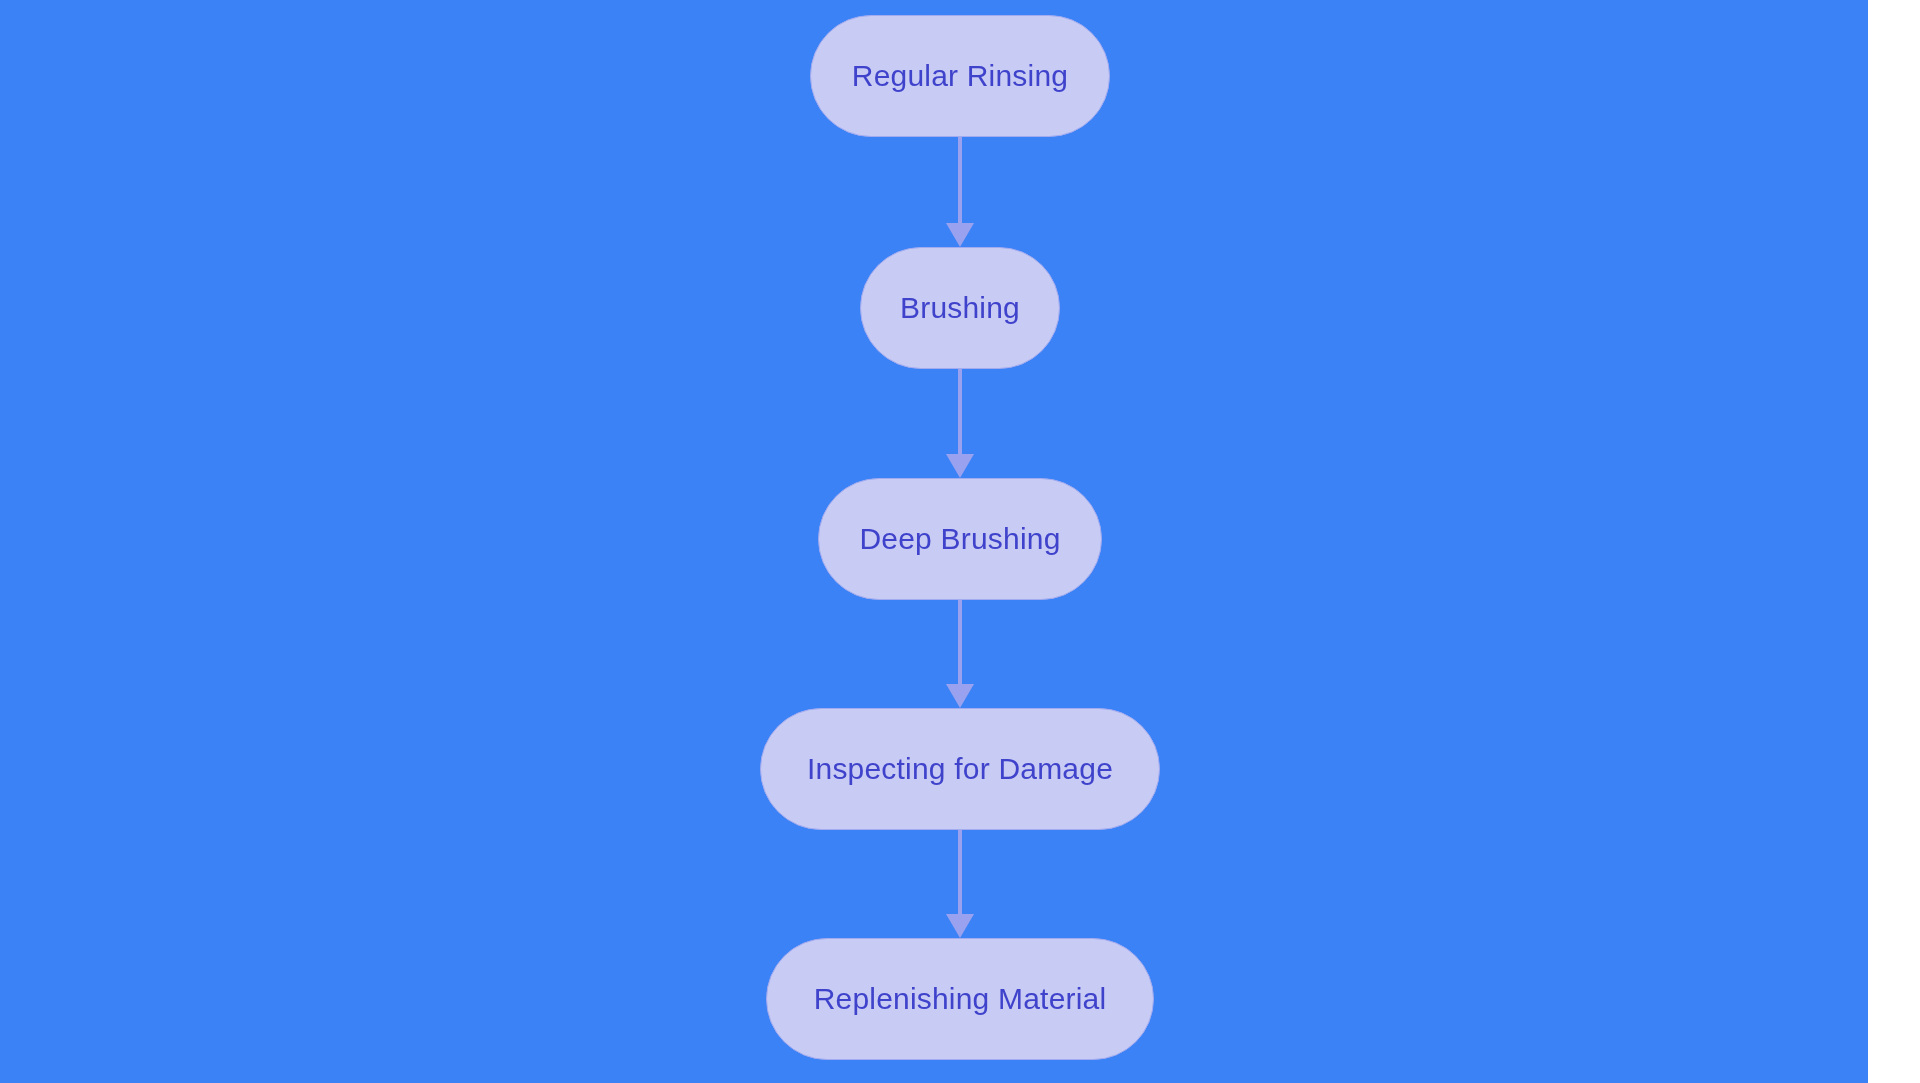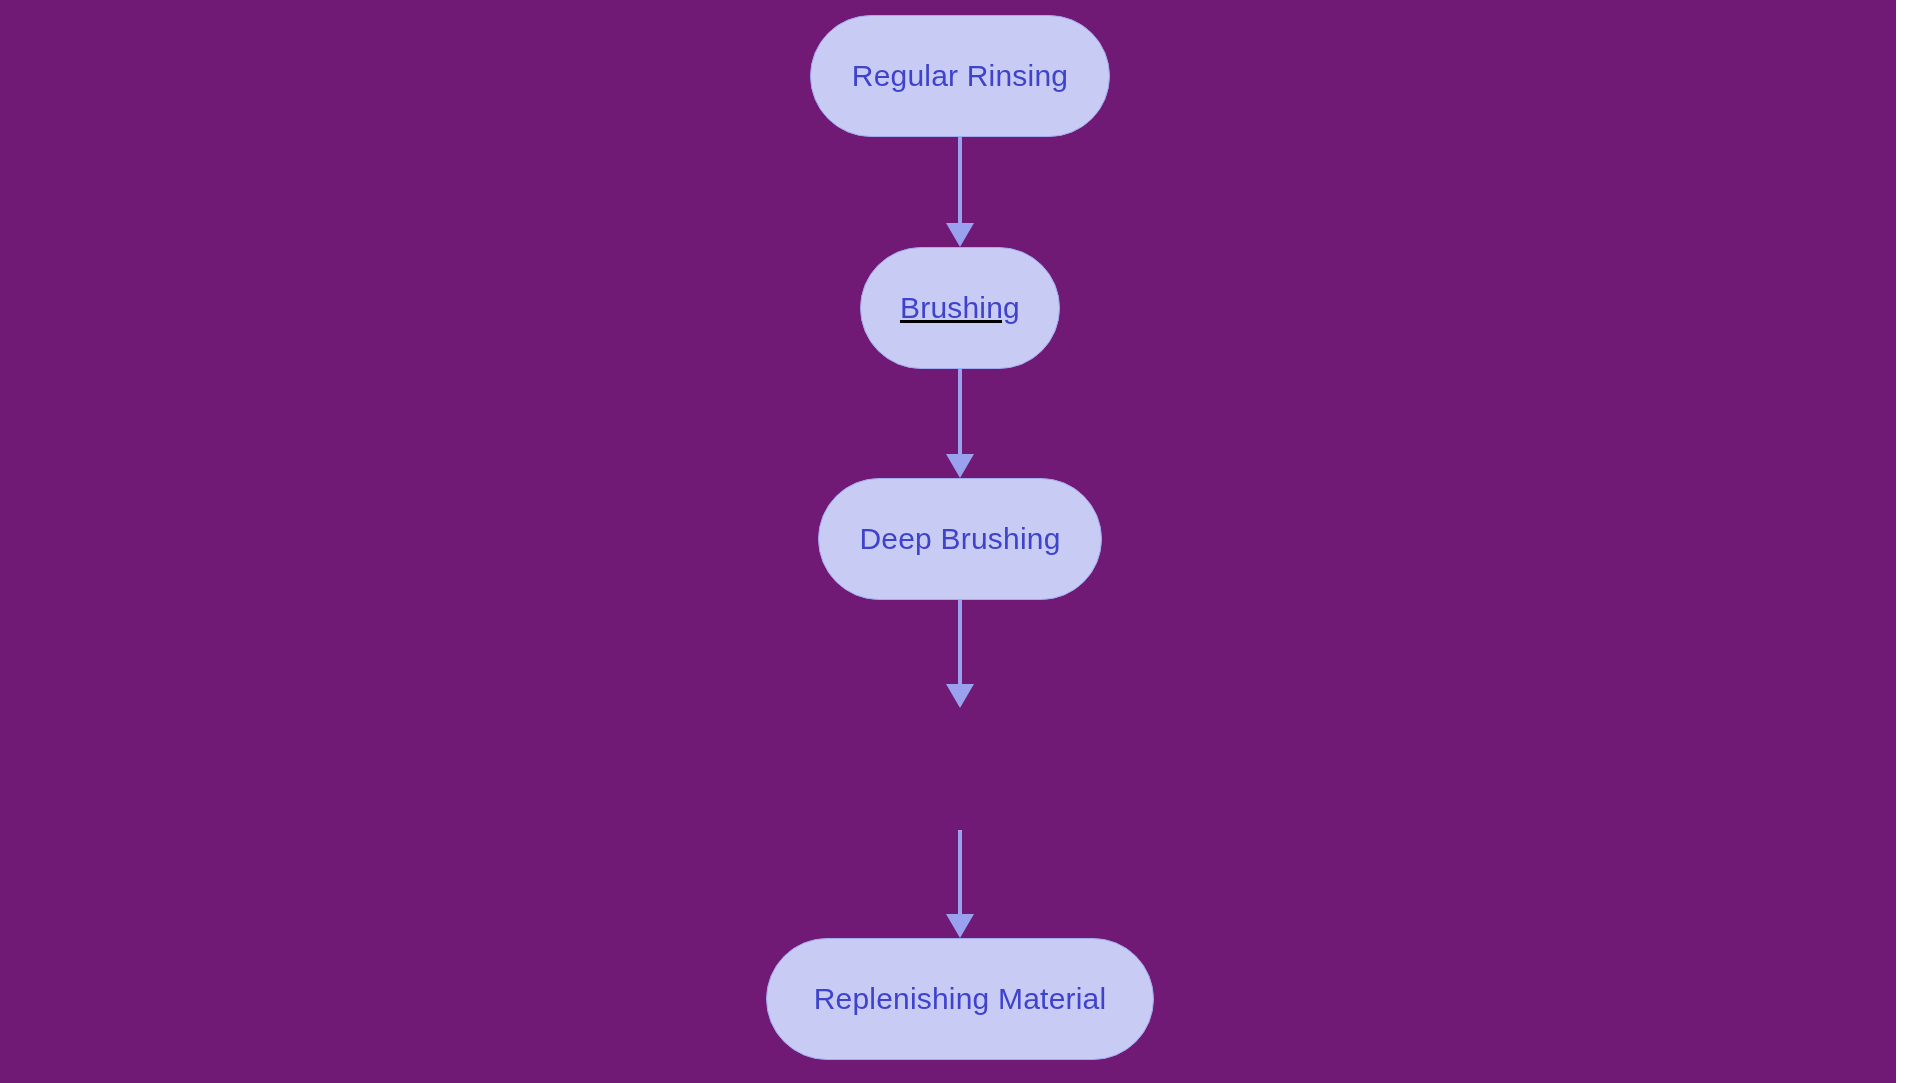--- a/index.html
+++ b/index.html
@@ -4,24 +4,23 @@
 <style>
   html, body {
     margin: 0;
     padding: 0;
     background: #ffffff;
   }
   .canvas {
     position: relative;
     width: 1868px;
     height: 1083px;
-    background: #701a75;
+    background: #3b82f6;
     overflow: hidden;
     font-family: "Liberation Sans", sans-serif;
-    padding-left: 28px;
   }
   .node {
     position: absolute;
     height: 122px;
     border-radius: 61px;
     background: #c8cbf4;
     border: 1.5px solid #a2aaf0;
     box-sizing: border-box;
     display: flex;
     align-items: center;
@@ -60,38 +59,41 @@
 
   <div class="node" style="left:810px; top:15px; width:300px;">
     <span class="node-label">Regular Rinsing</span>
   </div>
 
   <div class="edge" style="left:945px; top:137px; height:110px;">
     <span class="edge-line"></span>
     <span class="edge-head"></span>
   </div>
 
-  <div class="node" style="left:860px; top:247px; width:200px;text-decoration:underline;">
+  <div class="node" style="left:860px; top:247px; width:200px;">
     <span class="node-label">Brushing</span>
   </div>
 
   <div class="edge" style="left:945px; top:369px; height:109px;">
     <span class="edge-line"></span>
     <span class="edge-head"></span>
   </div>
 
   <div class="node" style="left:818px; top:478px; width:284px;">
     <span class="node-label">Deep Brushing</span>
   </div>
 
   <div class="edge" style="left:945px; top:600px; height:108px;">
     <span class="edge-line"></span>
     <span class="edge-head"></span>
   </div>
 
+  <div class="node" style="left:760px; top:708px; width:400px;">
+    <span class="node-label">Inspecting for Damage</span>
+  </div>
 
   <div class="edge" style="left:945px; top:830px; height:108px;">
     <span class="edge-line"></span>
     <span class="edge-head"></span>
   </div>
 
   <div class="node" style="left:766px; top:938px; width:388px;">
     <span class="node-label">Replenishing Material</span>
   </div>
 

